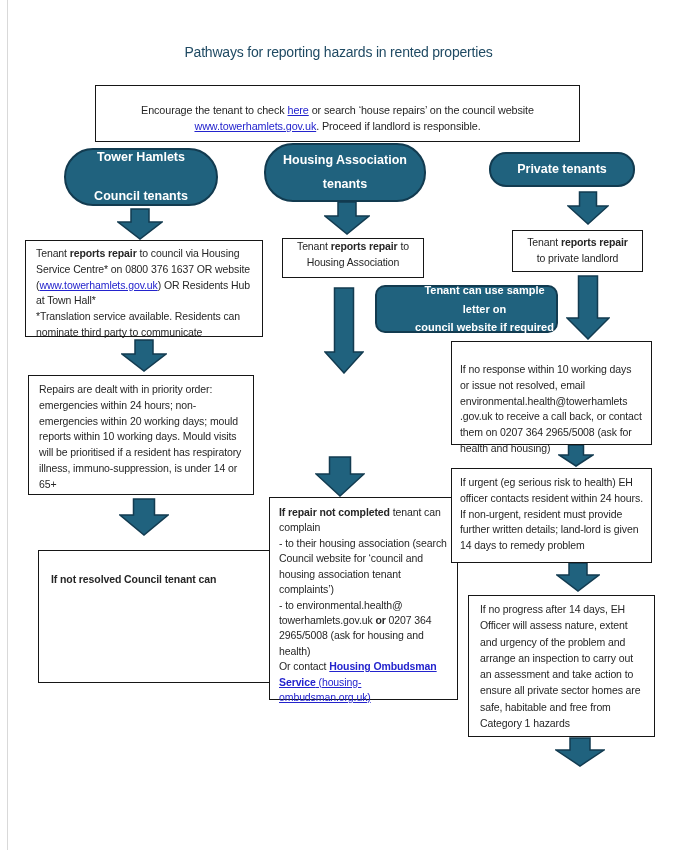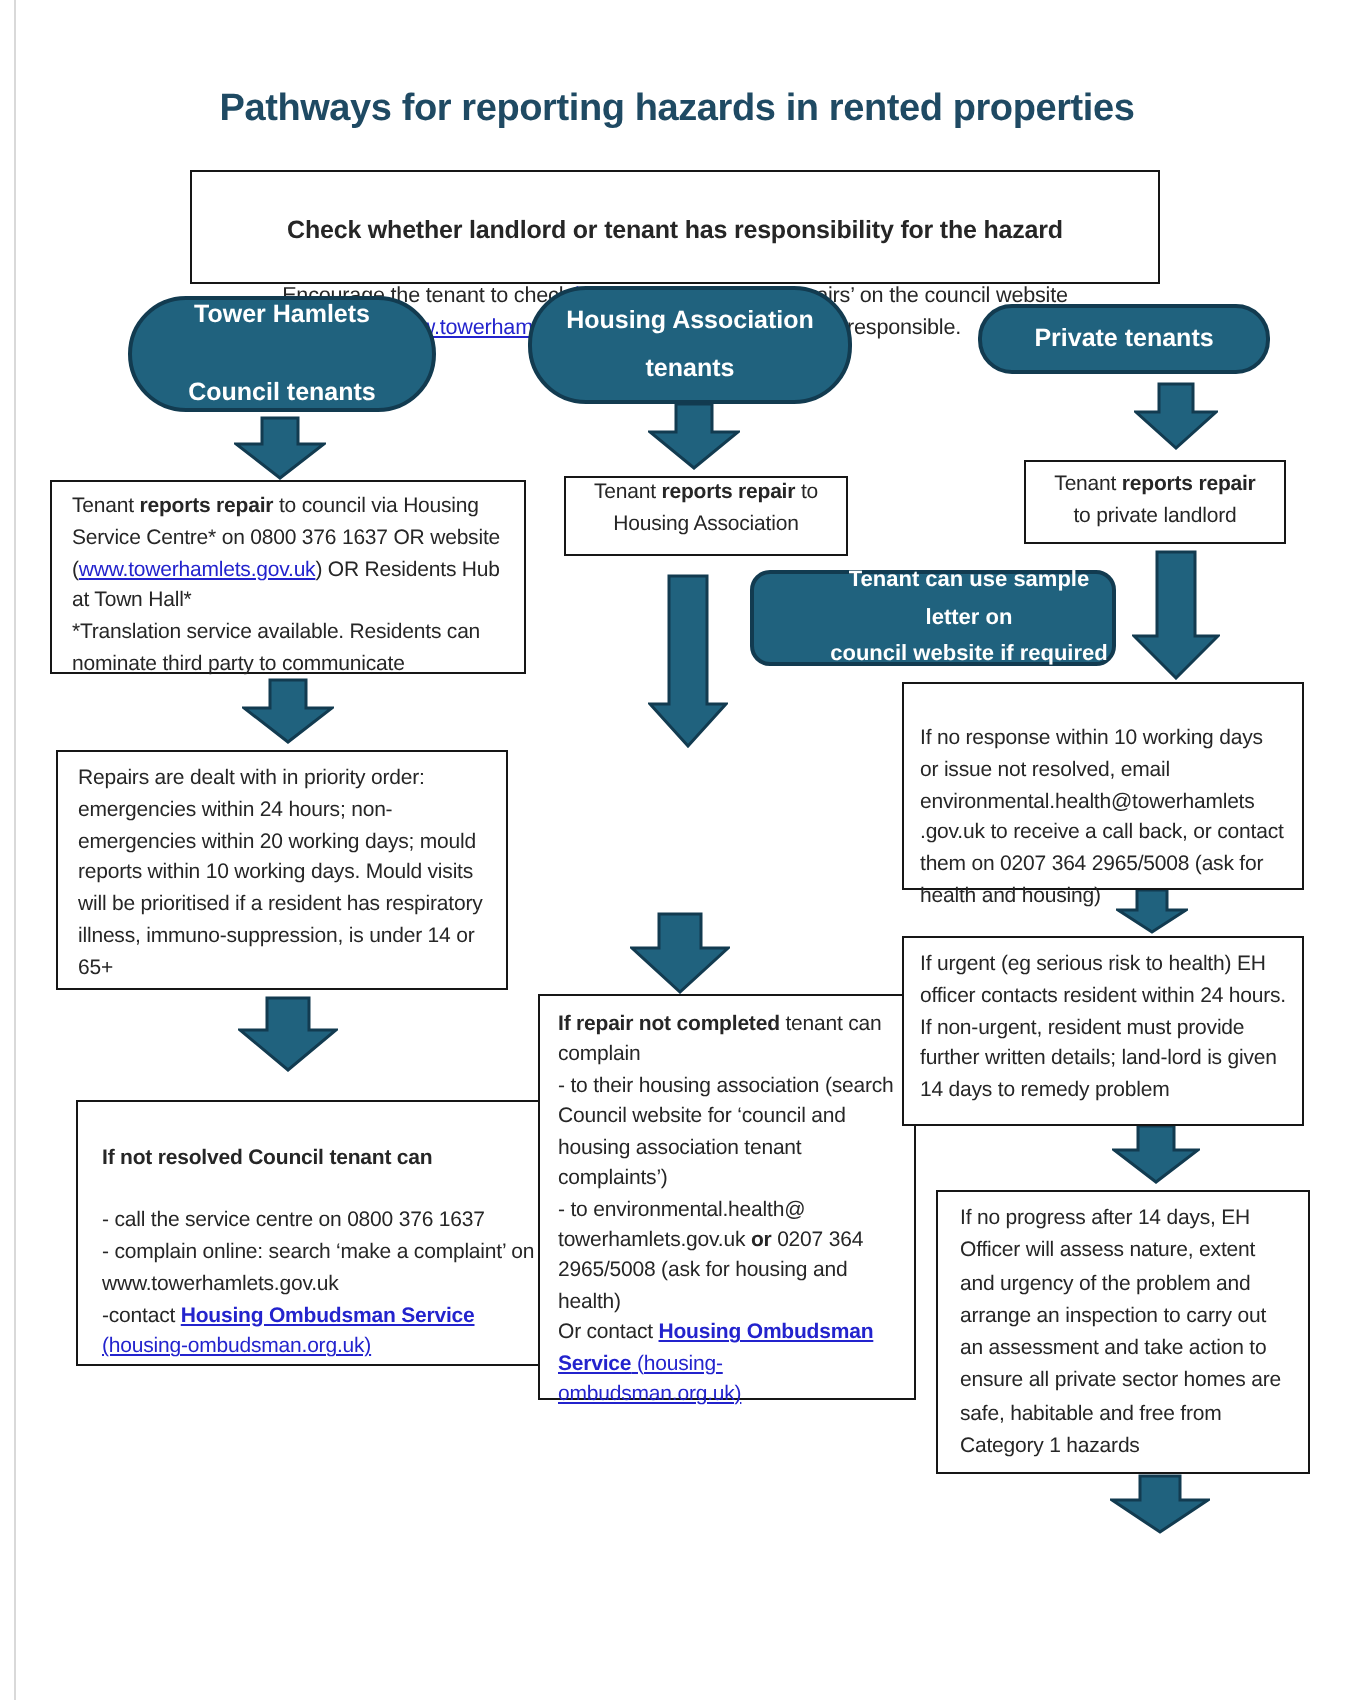--- a/index.html
+++ b/index.html
@@ -4,21 +4,21 @@
 <style>
   html,body { margin:0; padding:0; background:#ffffff; }
   .page {
     position:relative; width:677px; height:850px; background:#ffffff;
     font-family:"Liberation Sans", sans-serif; color:#262626; overflow:hidden;
   }
   .page-edge { position:absolute; left:7px; top:0; width:1px; height:850px; background:#d9d9d9; }
 
   .title {
     position:absolute; left:0; top:44px; width:100%; text-align:center;
-    font-size:19px; font-weight:bold; color:#1F4A63; letter-spacing:-0.2px;
+    font-size:14px; font-weight:normal; color:#1F4A63; letter-spacing:-0.2px;
   }
 
   .box {
     position:absolute; background:#ffffff; border:1.5px solid #161616;
     font-size:10.5px; line-height:1.5; letter-spacing:-0.1px;
     white-space:pre-line; box-sizing:border-box;
   }
   .b { font-weight:bold; }
   .link { color:#2323CD; text-decoration:underline; cursor:pointer; }
 
@@ -68,21 +68,20 @@
 </style>
 </head>
 <body>
 
 <div class="page">
   <div class="page-edge"></div>
 
   <div class="title">Pathways for reporting hazards in rented properties</div>
 
   <div class="box top-box">
-    <div class="tb-head">Check whether landlord or tenant has responsibility for the hazard</div>
     <div class="tb-body"><span>Encourage the tenant to check </span><a class="link">here</a><span> or search ‘house repairs’ on the council website
 </span><a class="link">www.towerhamlets.gov.uk</a><span>. Proceed if landlord is responsible.</span></div>
   </div>
 
   <div class="pill pill-big pill-council">
     <div>Tower Hamlets</div>
     <div>Council tenants</div>
   </div>
   <div class="pill pill-big pill-housing">
     <div>Housing Association</div>
@@ -130,24 +129,20 @@
       <polygon points="15,1 35,1 35,13 49,13 25,29 1,13 15,13"></polygon>
     </svg>
 
   <div class="box l1"><span>Tenant </span><span class="b">reports repair</span><span> to council via Housing Service Centre* on 0800 376 1637 OR website (</span><a class="link">www.towerhamlets.gov.uk</a><span>) OR Residents Hub at Town Hall*
 *Translation service available. Residents can nominate third party to communicate</span></div>
 
   <div class="box l2">Repairs are dealt with in priority order: emergencies within 24 hours; non-emergencies within 20 working days; mould reports within 10 working days. Mould visits will be prioritised if a resident has respiratory illness, immuno-suppression, is under 14 or 65+</div>
 
   <div class="box l3">
     <div class="b">If not resolved Council tenant can</div>
-    <div><span>- call the service centre on 0800 376 1637
-- complain online: search ‘make a complaint’ on
-www.towerhamlets.gov.uk
--contact </span><a class="link b">Housing Ombudsman Service</a><a class="link"> (housing-ombudsman.org.uk)</a></div>
   </div>
 
   <div class="box m1">
     <div><span>Tenant </span><span class="b">reports repair</span><span> to
 Housing Association</span></div>
   </div>
 
 
   <div class="box m3"><span class="b">If repair not completed</span><span> tenant can complain
 - to their housing association (search Council website for ‘council and housing association tenant complaints’)

